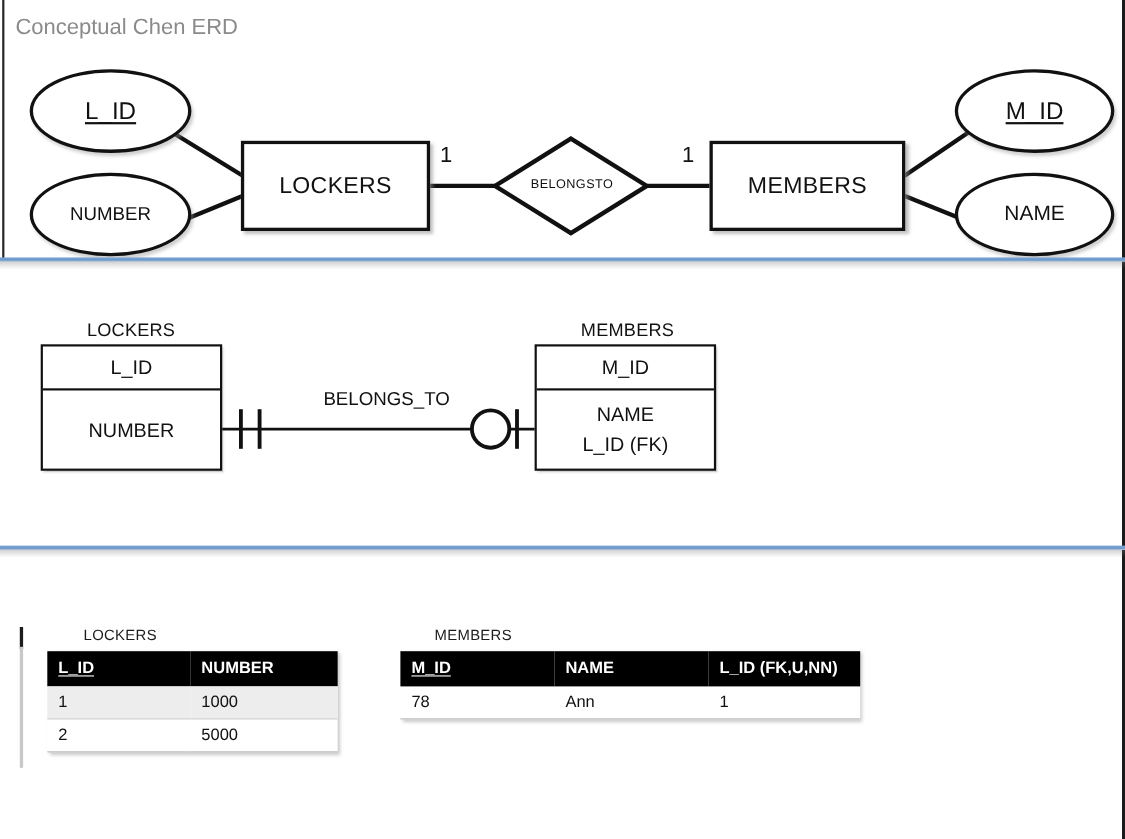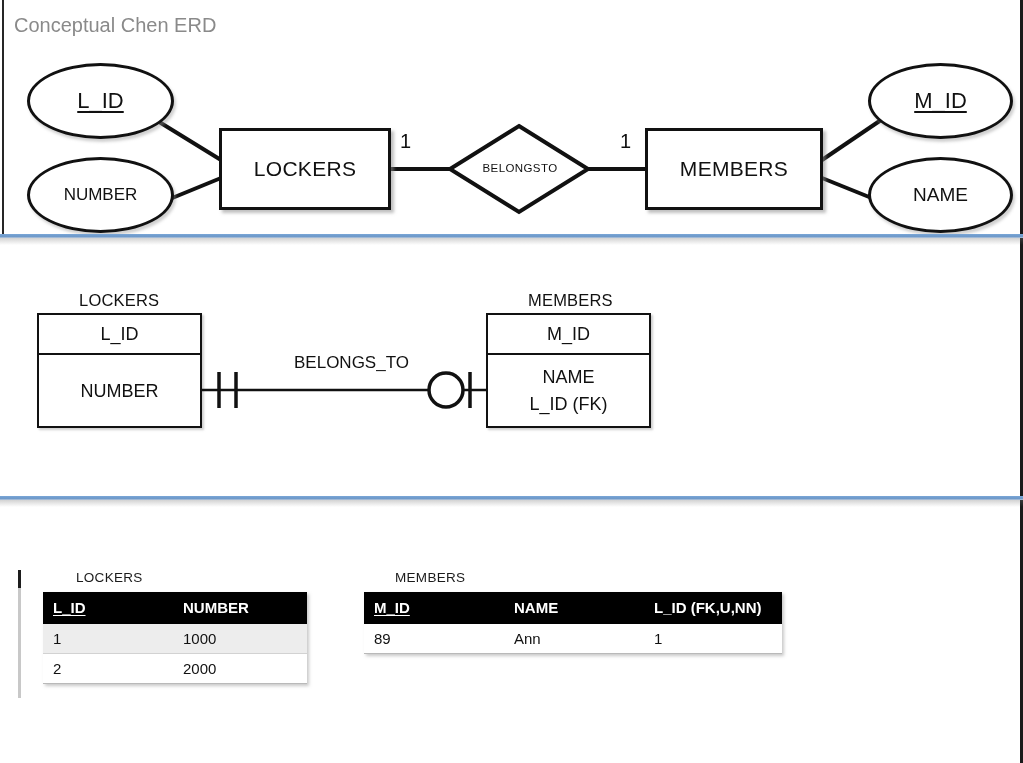--- a/index.html
+++ b/index.html
@@ -268,40 +268,40 @@
         <th>NUMBER</th>
       </tr>
     </thead>
     <tbody>
       <tr class="alt">
         <td>1</td>
         <td>1000</td>
       </tr>
       <tr>
         <td>2</td>
-        <td>2000</td>
+        <td>5000</td>
       </tr>
     </tbody>
   </table>
 
   <div class="tbl-caption" style="left:395px; top:570px;">MEMBERS</div>
 
   <table class="phys" style="left:364px; top:592px; width:418px;">
     <thead>
       <tr>
         <th class="pk" style="width:140px;">
           <span>M_ID</span>
         </th>
         <th style="width:140px;">NAME</th>
         <th>L_ID (FK,U,NN)</th>
       </tr>
     </thead>
     <tbody>
       <tr>
-        <td>89</td>
+        <td>78</td>
         <td>Ann</td>
         <td>1</td>
       </tr>
     </tbody>
   </table>
 
 
 </div>
 
 </body></html>

